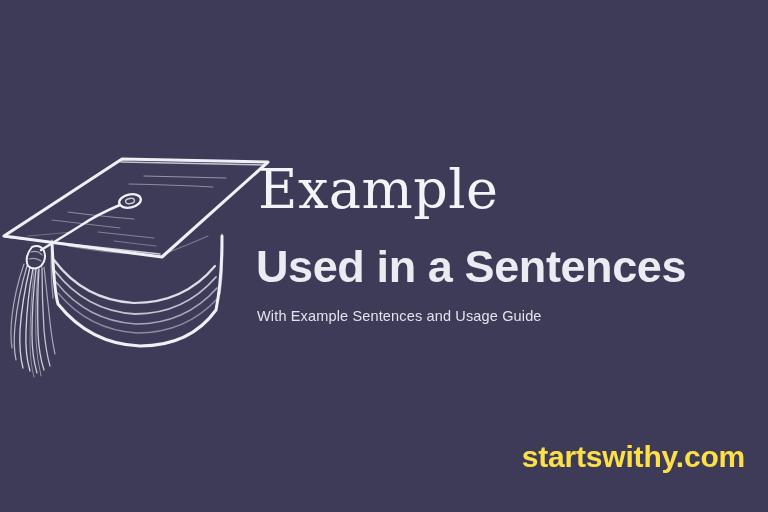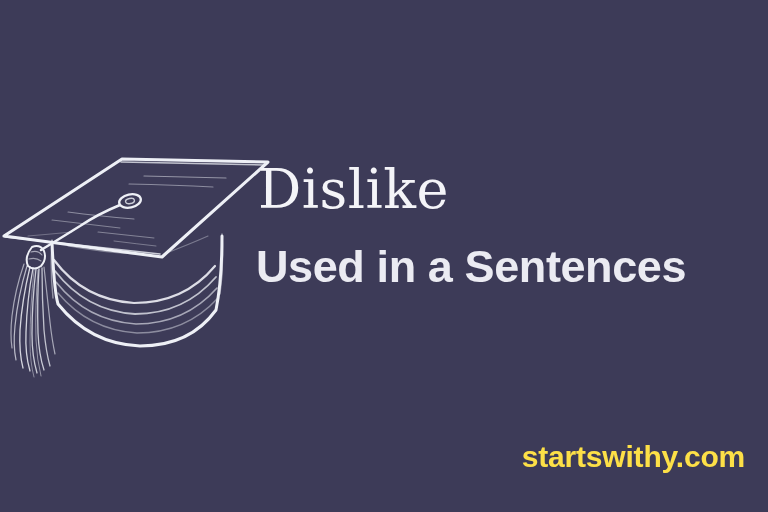--- a/index.html
+++ b/index.html
@@ -133,18 +133,19 @@
 
       <path d="M58 100 Q56 130 59 158" stroke-width="1.4" opacity="0.5"></path>
       <path d="M228 94 Q230 126 226 154" stroke-width="1.4" opacity="0.5"></path>
 
       <path d="M74 106 Q106 112 140 114" stroke-width="1.1" opacity="0.4"></path>
       <path d="M170 114 Q196 104 214 96" stroke-width="1.1" opacity="0.35"></path>
     </svg>
   </div>
 
   <div id="text-block">
-    <div id="word-title">Dislike</div>
+    <div id="word-title">Example</div>
     <div id="headline">Used in a Sentences</div>
+    <div id="subtitle">With Example Sentences and Usage Guide</div>
     <div id="brand">startswithy.com</div>
   </div>
 
 </div>
 
 </body></html>

